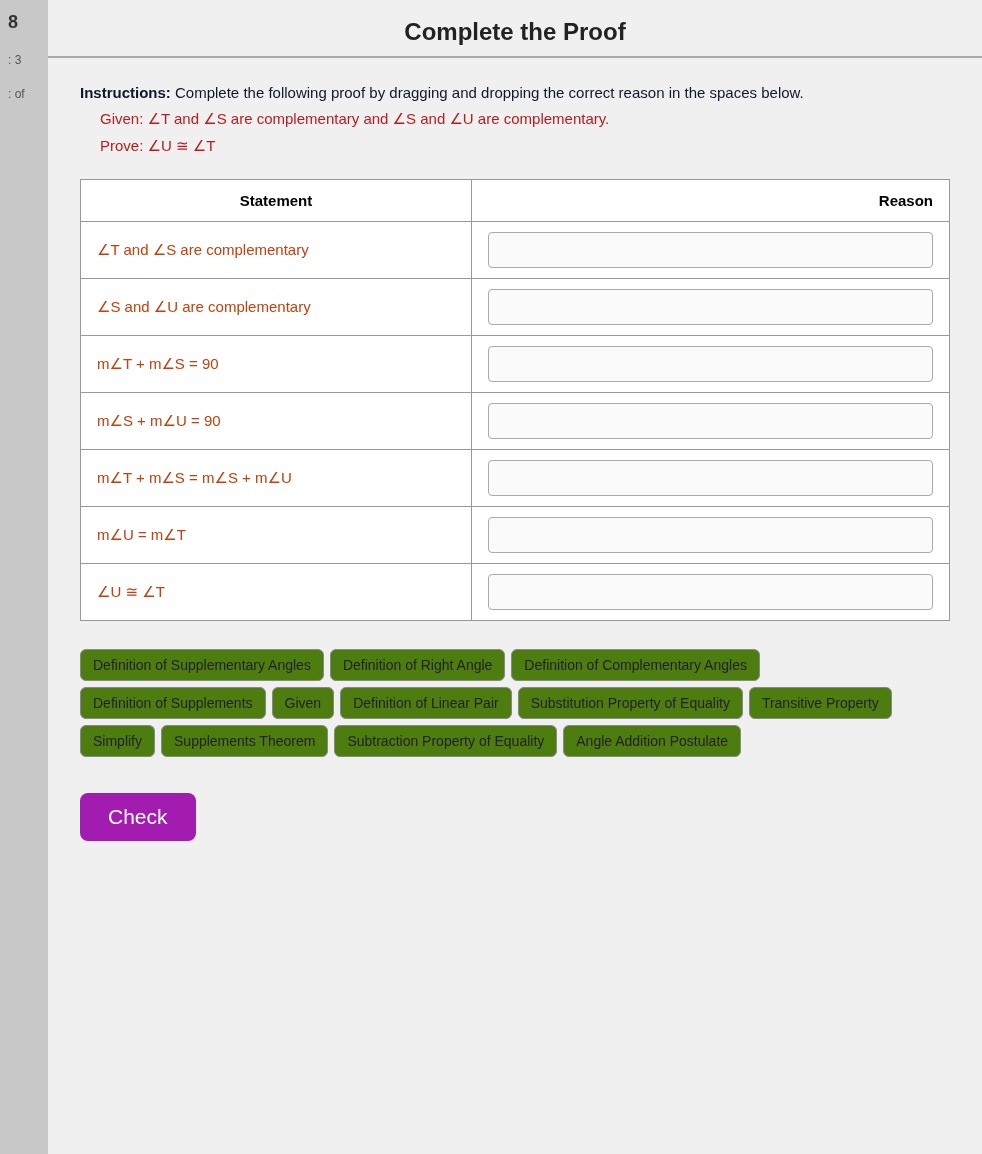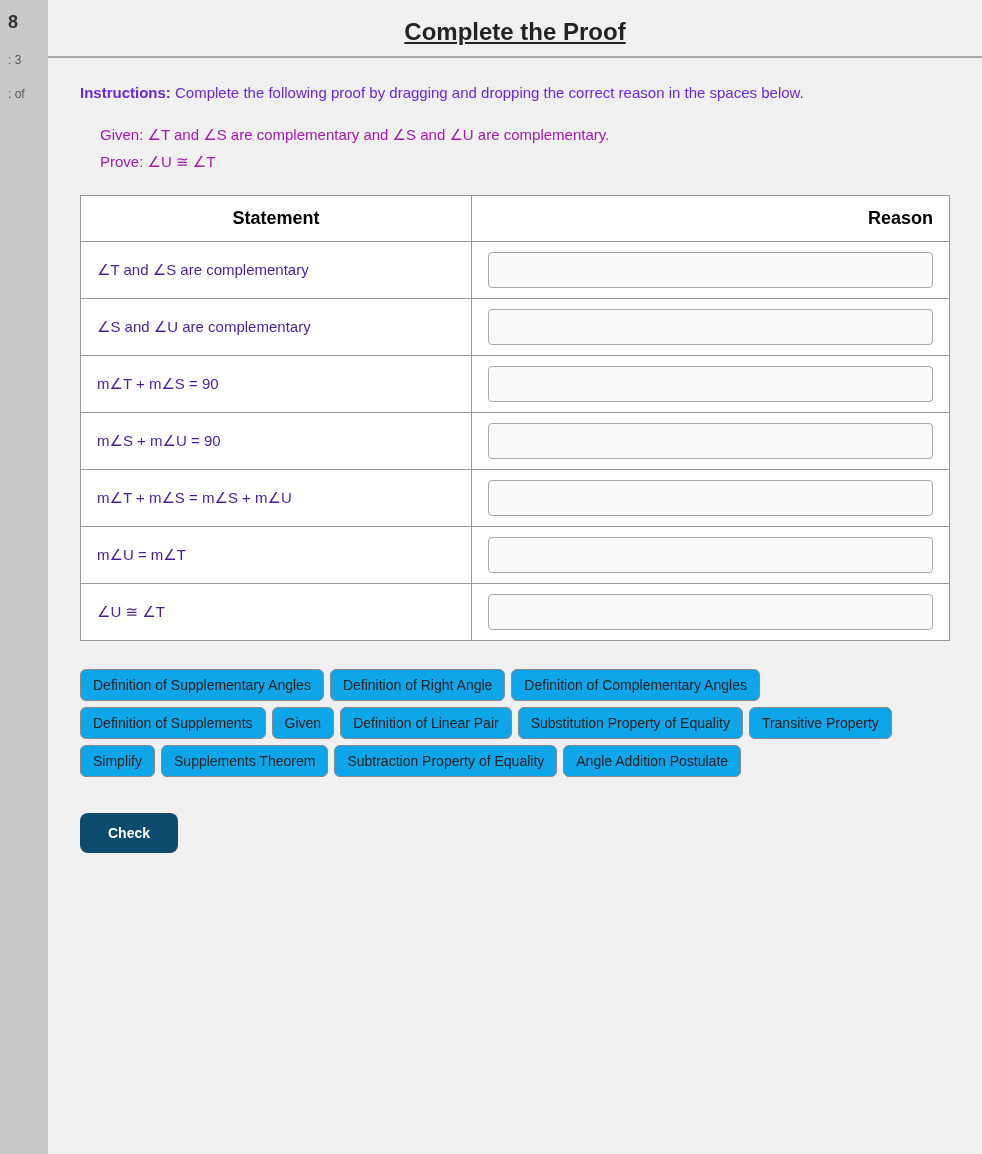--- a/index.html
+++ b/index.html
@@ -41,60 +41,58 @@
       text-align: center;
       padding: 18px 20px 10px;
       border-bottom: 2px solid #aaa;
       margin-bottom: 0;
     }
 
     .page-title {
       font-size: 24px;
       font-weight: bold;
       color: #222;
-      text-decoration: underline;
     }
 
     .content-area {
       padding: 24px 32px;
     }
 
     .instructions {
       font-size: 15px;
-      color: #6d28d9;
+      color: #0f172a;
       margin-bottom: 0;
       line-height: 1.5;
     }
 
     .instructions strong {
       font-weight: bold;
     }
 
     .given-prove {
       padding-left: 20px;
       margin-bottom: 20px;
       font-size: 15px;
-      color: #a21caf;
+      color: #b91c1c;
       line-height: 1.8;
-      margin-top: 16px;
     }
 
     .proof-table {
       width: 100%;
       border-collapse: collapse;
       background: white;
       margin-bottom: 28px;
       border: 1.5px solid #999;
     }
 
     .proof-table th {
       padding: 12px 16px;
       text-align: center;
       font-weight: bold;
-      font-size: 18px;
+      font-size: 15px;
       border: 1.5px solid #999;
       background: white;
     }
 
     .proof-table th:first-child {
       width: 45%;
     }
 
     .proof-table th:last-child {
       width: 55%;
@@ -104,21 +102,21 @@
     .proof-table td {
       padding: 10px 16px;
       border: 1.5px solid #999;
       font-size: 15px;
       vertical-align: middle;
       height: 52px;
     }
 
     .proof-table td:first-child {
       font-size: 15px;
-      color: #4c1d95;
+      color: #c2410c;
     }
 
     .reason-drop {
       width: 100%;
       min-height: 36px;
       border: 1.5px solid #aaa;
       border-radius: 4px;
       background: #fafafa;
       display: flex;
       align-items: center;
@@ -131,37 +129,36 @@
       display: flex;
       flex-wrap: wrap;
       gap: 6px;
       margin-bottom: 28px;
     }
 
     .answer-chip {
       border: 1.5px solid #888;
       border-radius: 6px;
       padding: 7px 12px;
-      background: #0ea5e9;
+      background: #4d7c0f;
       font-size: 14px;
       color: #222;
       cursor: grab;
       user-select: none;
     }
 
     .check-btn {
-      background: #0c4a6e;
+      background: #a21caf;
       color: white;
       border: none;
       border-radius: 8px;
       padding: 12px 28px;
-      font-size: 14px;
+      font-size: 21px;
       cursor: pointer;
       margin-top: 8px;
-      font-weight: bold;
     }
   </style>
 </head>
 <body>
 
 <div class="sidebar">
   <span class="sidebar-num">8</span>
   <span class="sidebar-label">: 3</span>
   <span class="sidebar-label">: of</span>
 </div>

